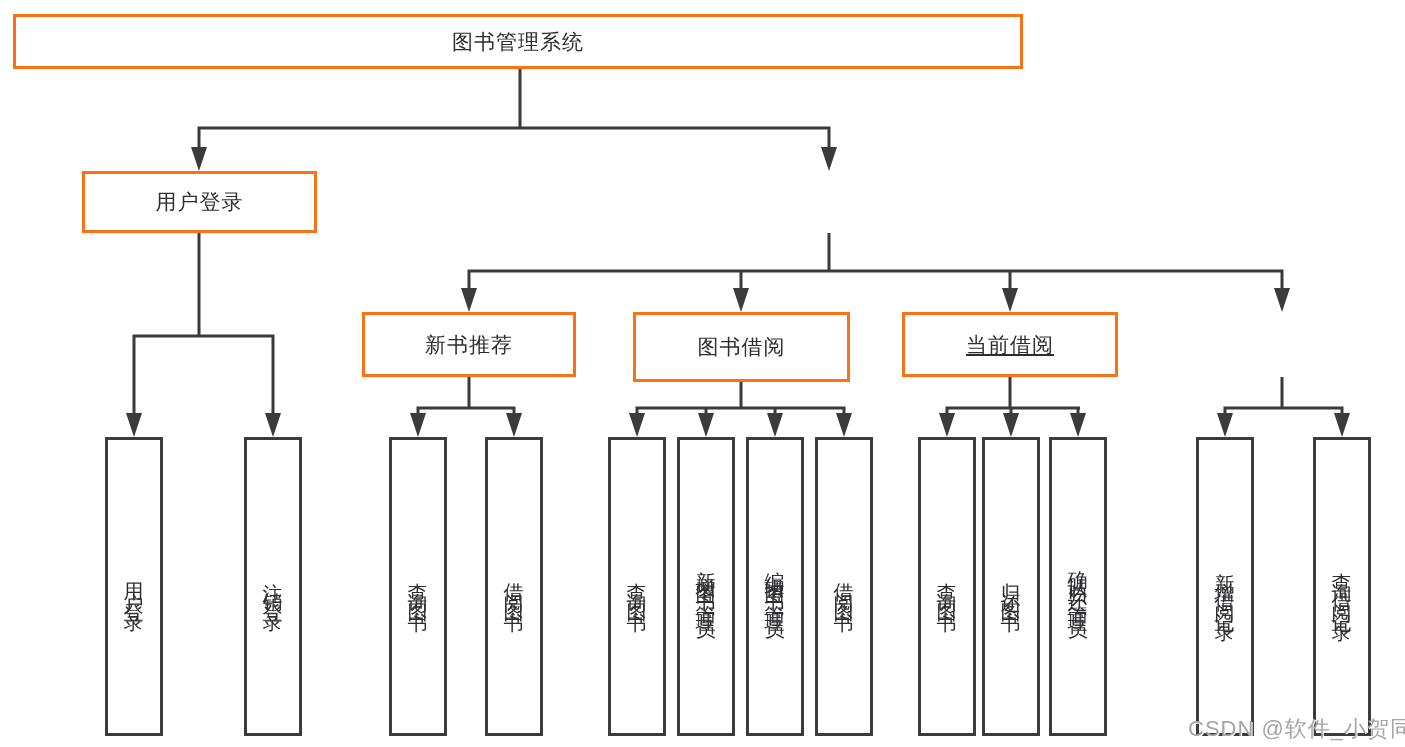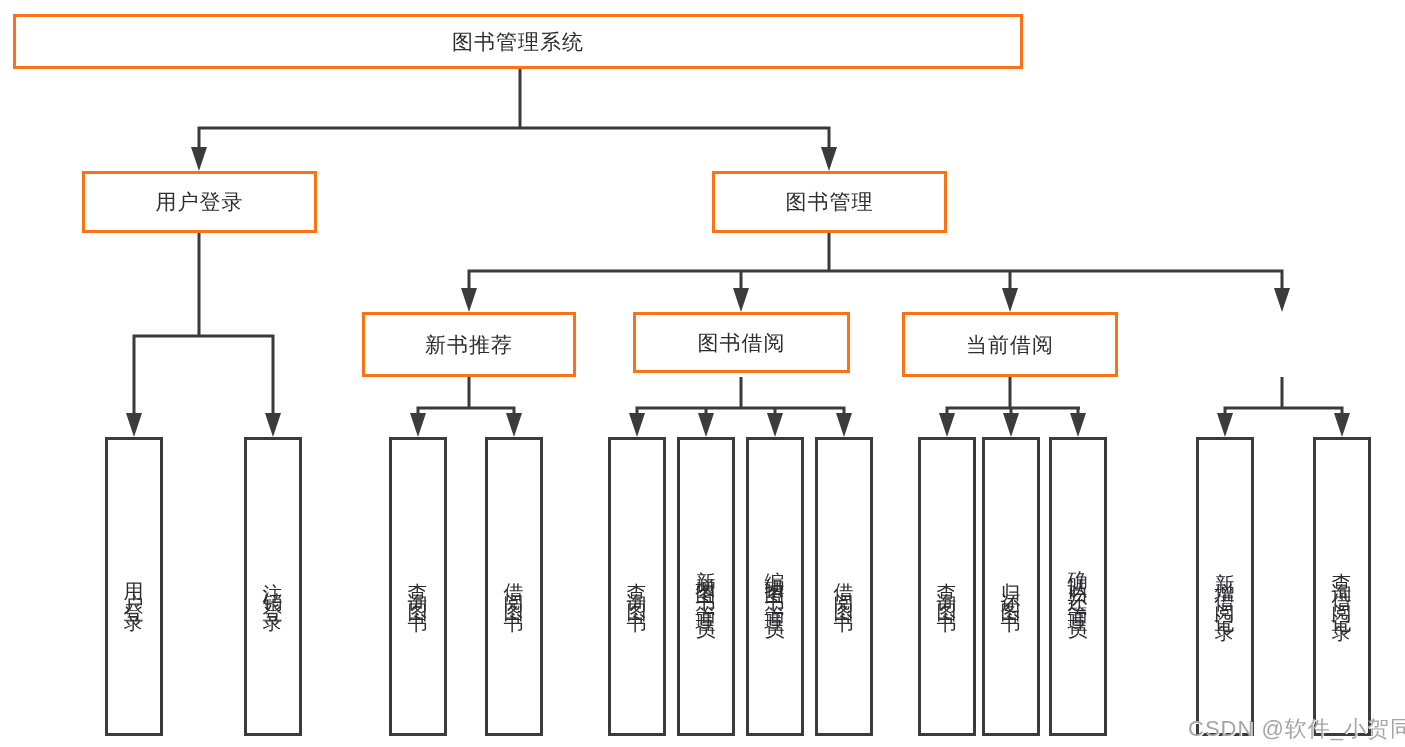--- a/index.html
+++ b/index.html
@@ -108,25 +108,24 @@
       <polygon points="1070,413 1086,413 1078,437"></polygon>
 
       <polygon points="1217,413 1233,413 1225,437"></polygon>
       <polygon points="1334,413 1350,413 1342,437"></polygon>
     </g>
   </svg>
 
   <div class="node" style="left:13px; top:14px; width:1010px; height:55px;">图书管理系统</div>
 
   <div class="node" style="left:82px; top:171px; width:235px; height:62px;">用户登录</div>
-  <div class="node" style="left:712px; top:171px; width:235px; height:62px;">图书管理</div>
 
   <div class="node" style="left:362px; top:312px; width:214px; height:65px;">新书推荐</div>
-  <div class="node" style="left:633px; top:312px; width:217px; height:61px;">图书借阅</div>
-  <div class="node" style="left:902px; top:312px; width:216px; height:65px;">当前借阅</div>
+  <div class="node" style="left:633px; top:312px; width:217px; height:70px;">图书借阅</div>
+  <div class="node" style="left:902px; top:312px; width:216px; height:65px;text-decoration:underline;">当前借阅</div>
 
   <div class="leaf" style="left:105px;">用户登录</div>
   <div class="leaf" style="left:244px;">注销登录</div>
 
   <div class="leaf" style="left:389px;">查询图书</div>
   <div class="leaf" style="left:485px;">借阅图书</div>
 
   <div class="leaf" style="left:608px;">查询图书</div>
   <div class="leaf long" style="left:677px;">新增图书（管理员）</div>
   <div class="leaf long" style="left:746px;">编辑图书（管理员）</div>

